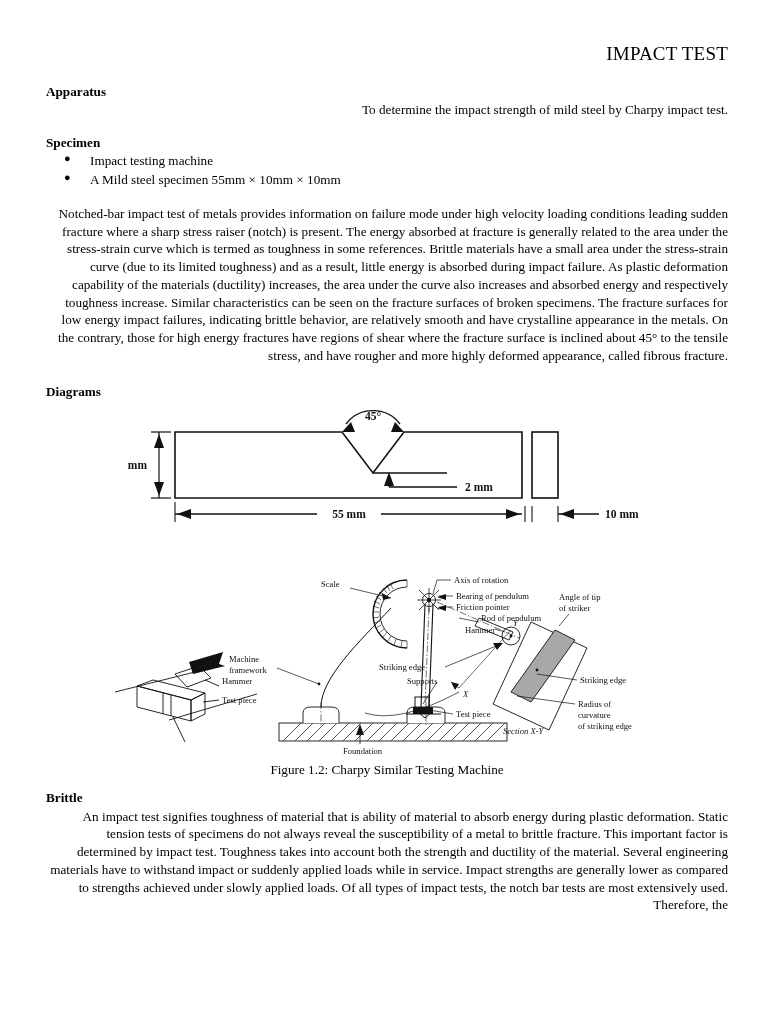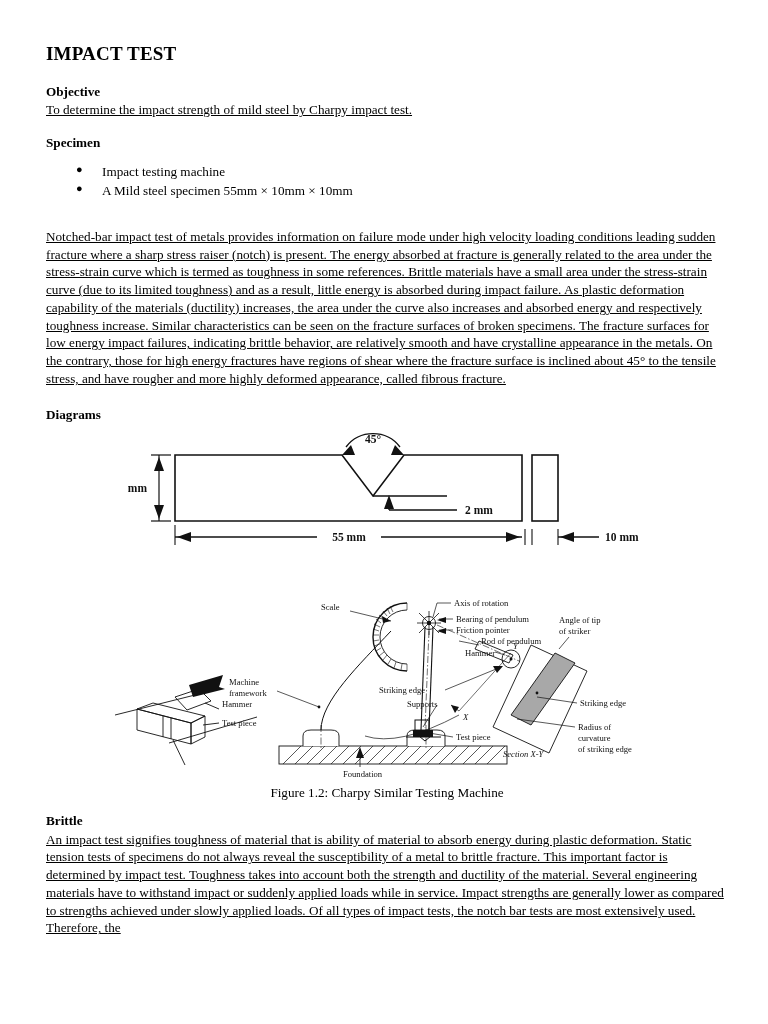--- a/index.html
+++ b/index.html
@@ -19,43 +19,43 @@
   .page {
     position: absolute;
     left: 0; top: 0;
     width: 768px;
     height: 1024px;
     padding: 44px 40px 0 46px;
     box-sizing: border-box;
   }
   .doc-title {
     font-size: 19px;
-    font-weight: bold;
+    font-weight: normal;
     letter-spacing: 0.2px;
     margin: 0 0 18px 0;
     line-height: 1.1;
+    text-align: right;
   }
   .section-head {
     font-size: 13.2px;
     font-weight: bold;
     margin: 0 0 1px 0;
     line-height: 1.32;
   }
   .body-text {
     font-size: 13.2px;
     line-height: 1.345;
     margin: 0;
-    text-align: left;
-    text-decoration: underline;
+    text-align: right;
   }
   .gap-sm { height: 11px; }
   .gap-md { height: 15px; }
   .gap-lg { height: 18px; }
   ul.apparatus {
-    margin: 12px;
+    margin: 0;
     padding: 0 0 0 18px;
     list-style: none;
   }
   ul.apparatus li {
     font-size: 13.2px;
     line-height: 1.42;
     position: relative;
     padding-left: 26px;
   }
   ul.apparatus li::before {
@@ -80,21 +80,21 @@
   svg { display: block; margin: 0 auto; }
 </style>
 </head>
 <body>
 
 <div class="page">
 
   <h1 class="doc-title">IMPACT TEST</h1>
 
   <div>
-    <div class="section-head">Objective</div>
+    <div class="section-head">Apparatus</div>
     <p class="body-text">To determine the impact strength of mild steel by Charpy impact test.</p>
   </div>
 
   <div class="gap-md"></div>
 
   <div>
     <div class="section-head">Specimen</div>
     <ul class="apparatus">
       <li>Impact testing machine</li>
       <li>A Mild steel specimen 55mm × 10mm × 10mm</li>

